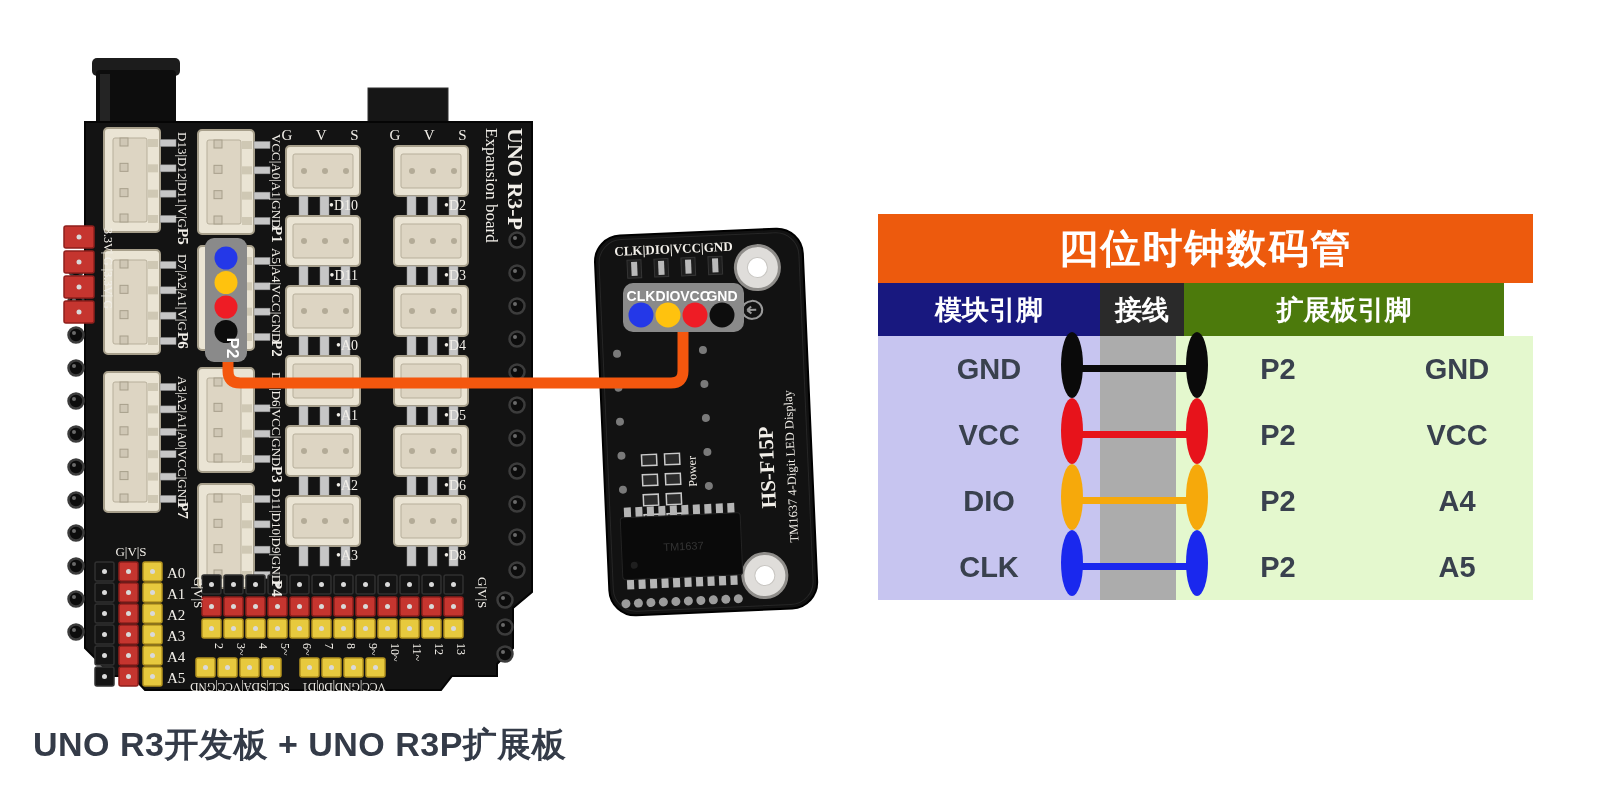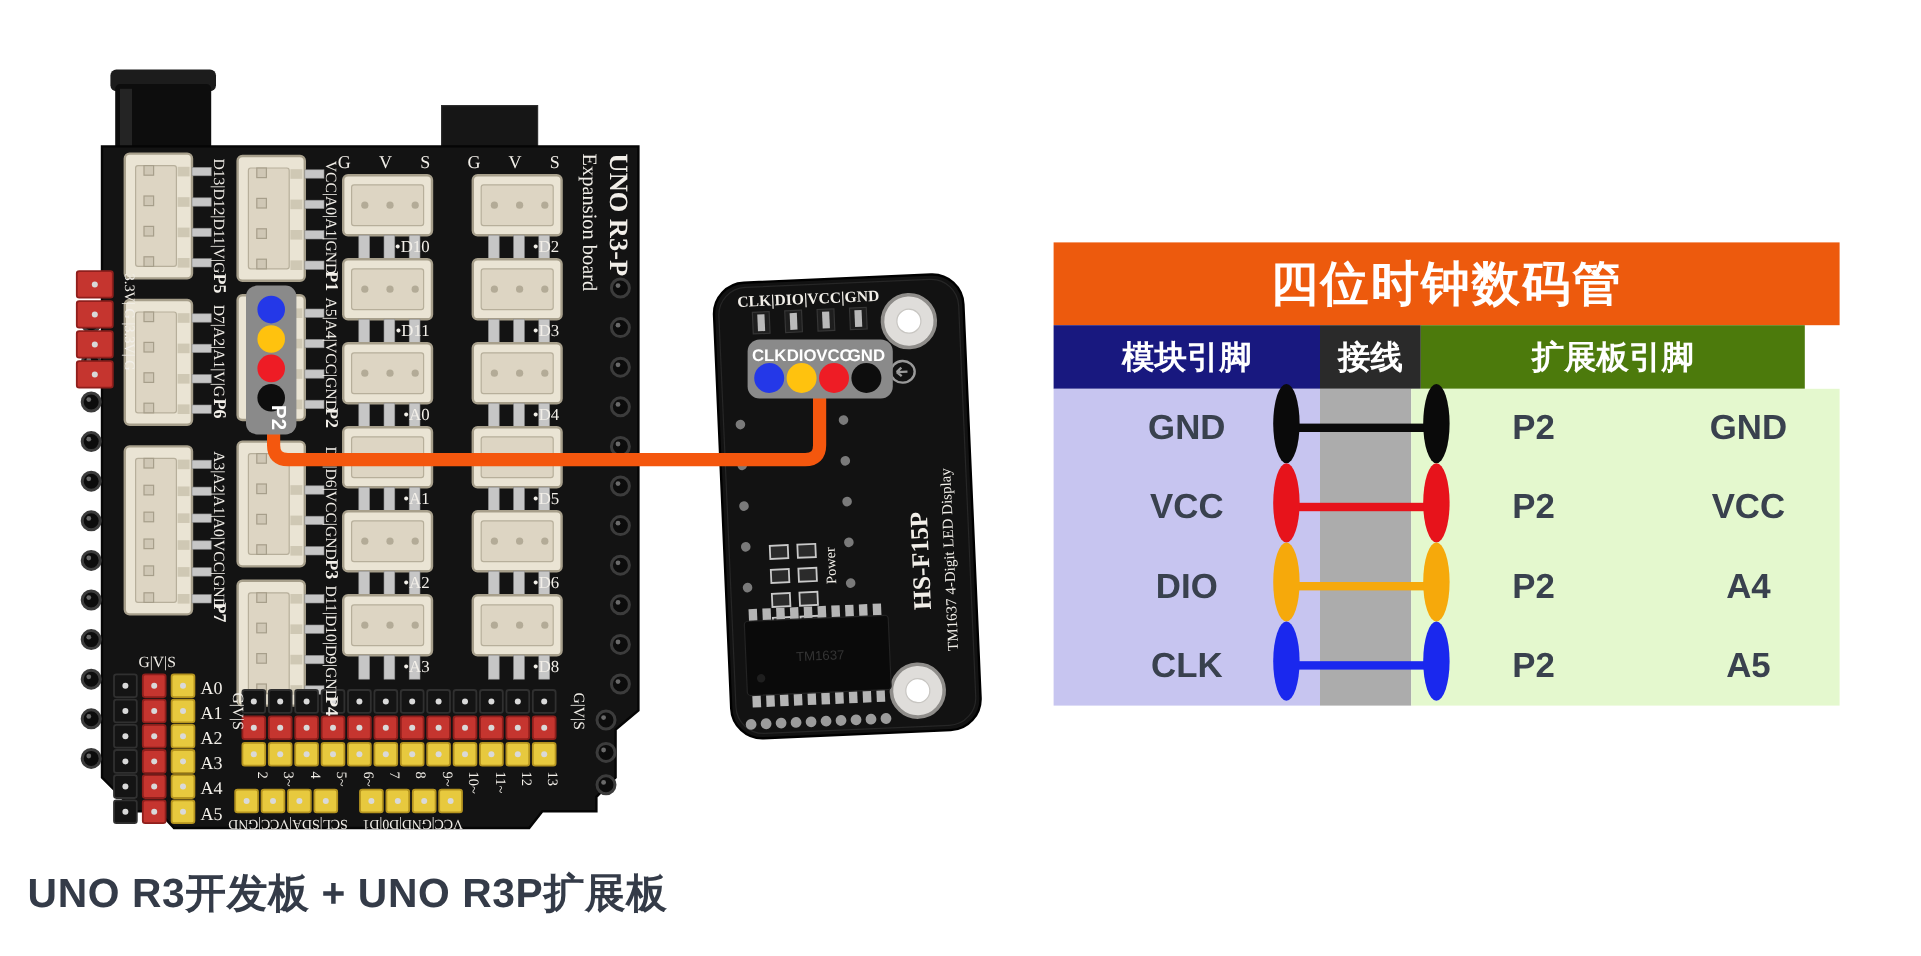--- a/index.html
+++ b/index.html
@@ -3,21 +3,21 @@
 <meta charset="utf-8">
 <style>
   html,body{margin:0;padding:0;background:#ffffff;}
   #canvas{position:relative;width:1601px;height:797px;background:#fff;overflow:hidden;
           font-family:"Liberation Sans",sans-serif;}
   #photo-svg{position:absolute;left:0;top:0;}
   .pcb-text{font-family:"Liberation Serif",serif;fill:#F2EFE9;}
   
   #wiring-table{position:absolute;left:878px;top:202px;width:655px;}
   .t-title{height:69px;background:var(--orange);color:#fff;font-weight:bold;font-size:40px;
-           display:flex;align-items:center;justify-content:center;letter-spacing:2px;}
+           display:flex;align-items:center;justify-content:center;letter-spacing:2px;margin-top:12px;}
   .t-head{display:flex;height:53px;}
   .th{color:#fff;font-weight:bold;font-size:27px;display:flex;align-items:center;justify-content:center;}
   .hc1{width:222px;background:var(--navy);}
   .hc2{width:84px;background:var(--black_header);}
   .hc3{width:320px;background:var(--olive);}
   .t-body{position:relative;height:264px;}
   .col-bg{position:absolute;top:0;height:264px;}
   .bg1{left:0;width:222px;background:var(--lavender);}
   .bg2{left:222px;width:76px;background:var(--gray_col);}
   .bg3{left:298px;width:357px;background:var(--light_green);}
@@ -25,21 +25,21 @@
   .t-row span{position:absolute;top:0;height:66px;line-height:66px;font-weight:bold;
               font-size:29px;color:var(--pin_text);text-align:center;}
   .mod{left:0;width:222px;}
   .port{left:360px;width:80px;}
   .rpin{left:539px;width:80px;}
   .wire{position:absolute;left:194px;top:50%;width:125px;height:7px;margin-top:-4px;}
   .dot{position:absolute;width:22px;height:22px;border-radius:50%;top:50%;
        transform:translateY(-50%);}
   .dot.l{left:-11px;} .dot.r{right:-11px;}
   
-  #caption{position:absolute;left:23px;top:722px;font-size:34px;font-weight:bold;
+  #caption{position:absolute;left:33px;top:722px;font-size:34px;font-weight:bold;
            color:#343B48;letter-spacing:0.5px;}
 </style>
 </head>
 <body>
 
 <div id="canvas">
 
   <svg id="photo-svg" width="860" height="797" viewBox="0 0 860 797">
 
     <g>

